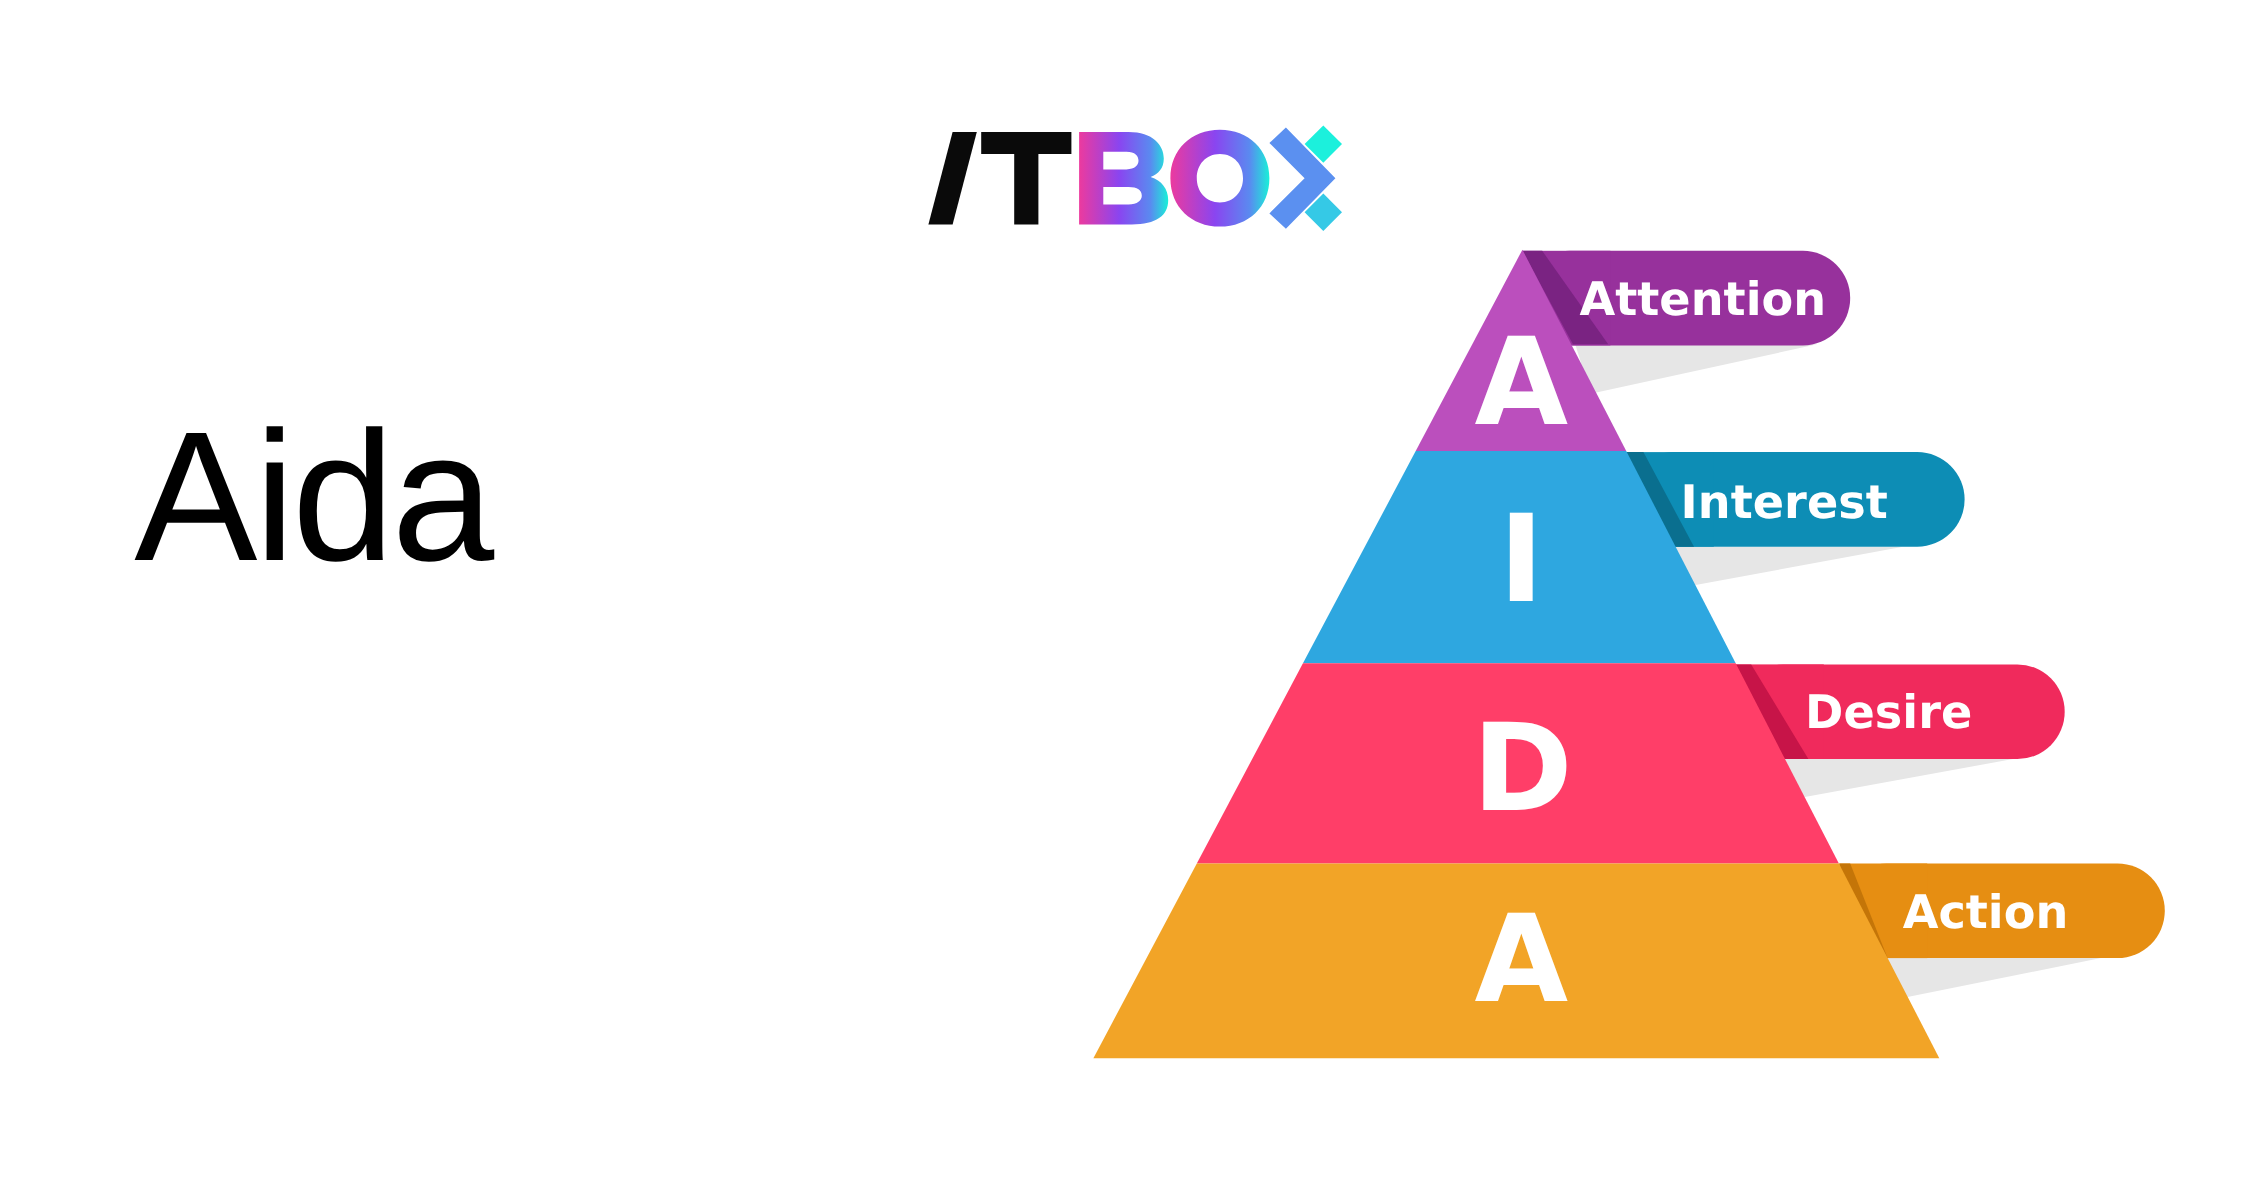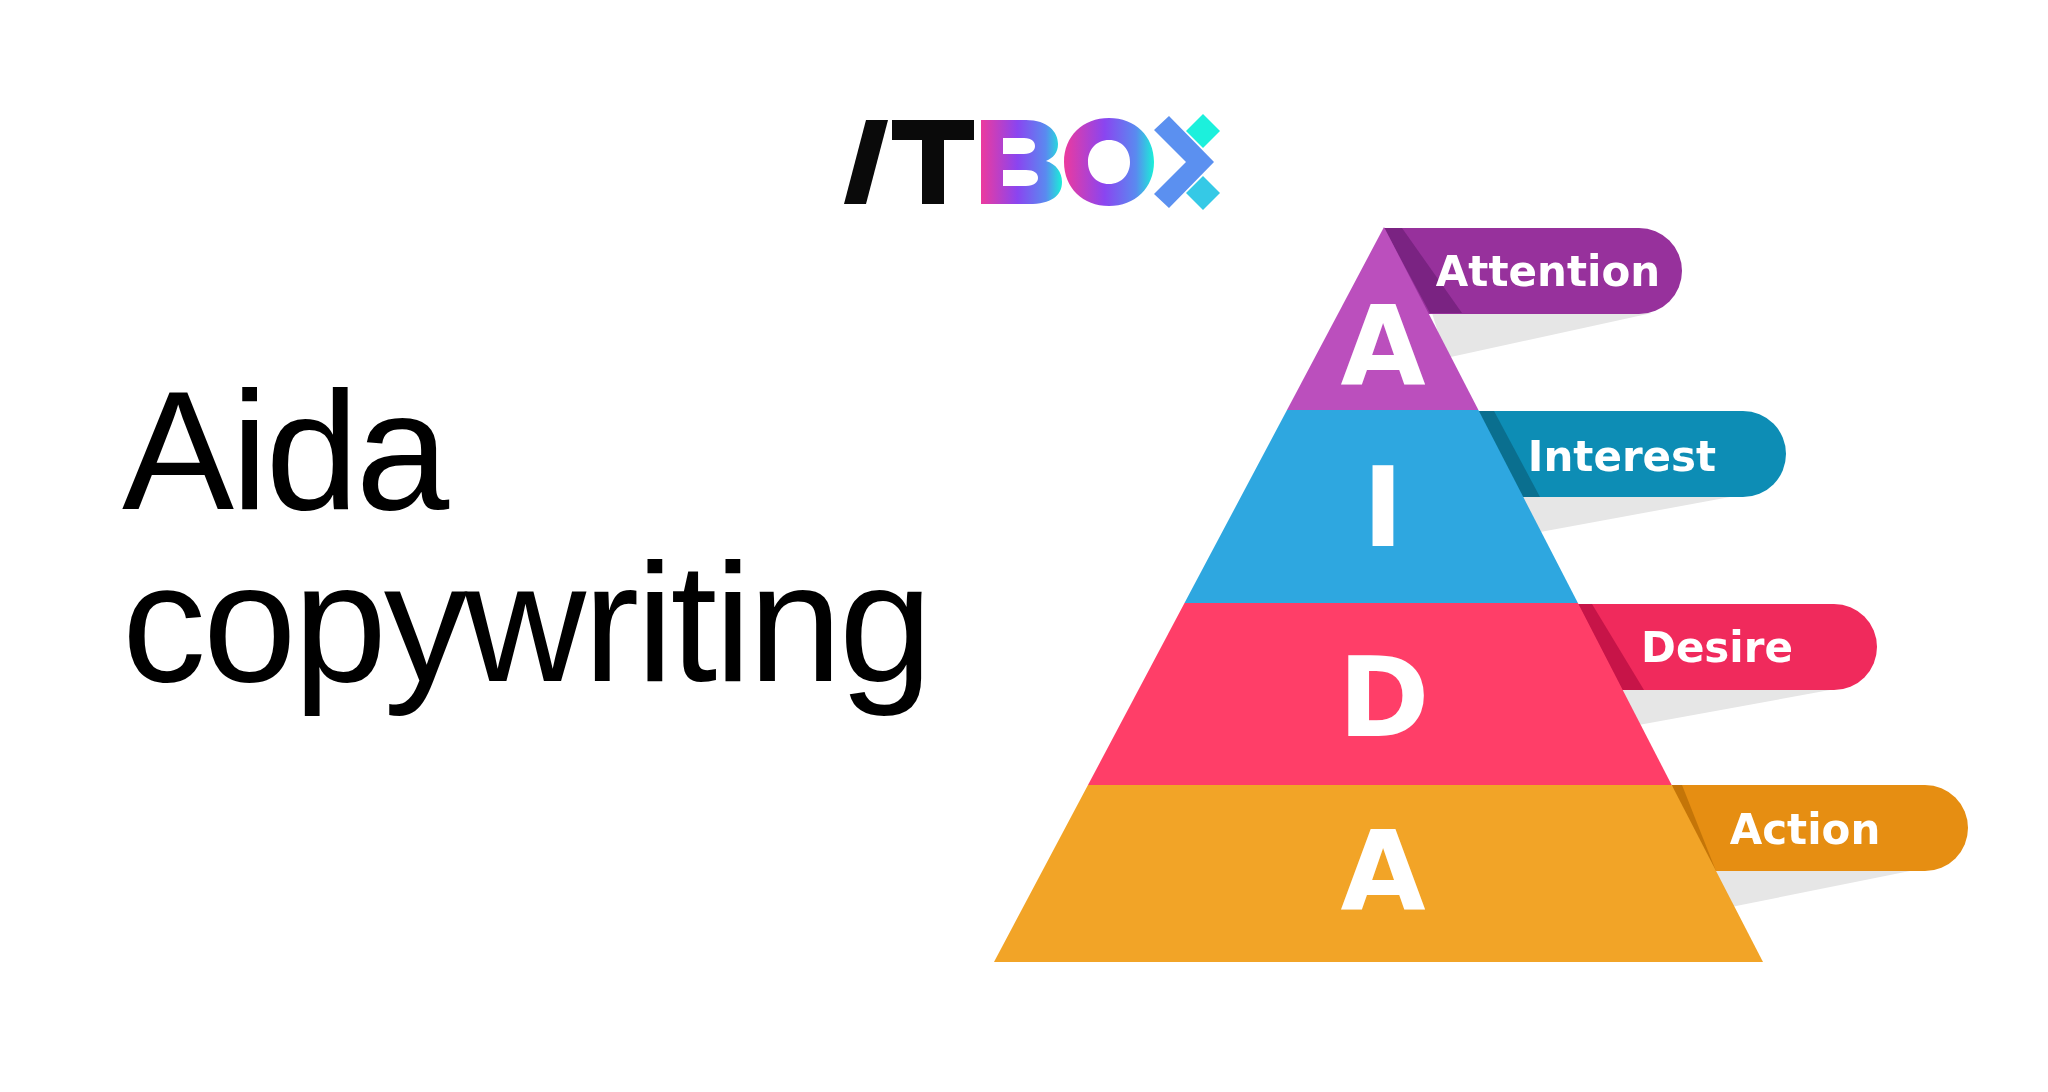--- a/index.html
+++ b/index.html
@@ -33,21 +33,20 @@
   <path d="M273,6 C299,6 318,24 318,50 C318,76 299,94 273,94 C247,94 228,76 228,50 C228,24 247,6 273,6 Z M273,28 C260,28 252,38 252,50 C252,62 260,72 273,72 C286,72 294,62 294,50 C294,38 286,28 273,28 Z" fill="url(#logoGrad)" fill-rule="evenodd"></path>
 
   <polygon points="318,18 333,4 378,50 333,96 318,82 350,50" fill="#5b90f0"></polygon>
 
   <polygon points="367,2 384,19 367,36 350,19" fill="#1cf0dc"></polygon>
   <polygon points="367,64 384,81 367,98 350,81" fill="#35c9e6"></polygon>
 </svg>
 
 <h1 class="title">
   <span>Aida</span>
-  <span>copywriting</span>
 </h1>
 
 <svg class="pyramid" viewBox="0 0 2048 1092" xmlns="http://www.w3.org/2000/svg">
 
   <g>
     <polygon points="1432,313 1652,313 1446,358" fill="#e6e6e6"></polygon>
     <rect x="1384" y="228" width="298" height="86" rx="43" ry="43" fill="#97319c"></rect>
     <rect x="1384" y="228" width="80" height="86" fill="#97319c"></rect>
     <polygon points="1384,228 1402,228 1462,313 1430,313" fill="#7a2382"></polygon>
     <polygon points="1384,227 1478.4,410 1287,410" fill="#bb4fbd"></polygon>

